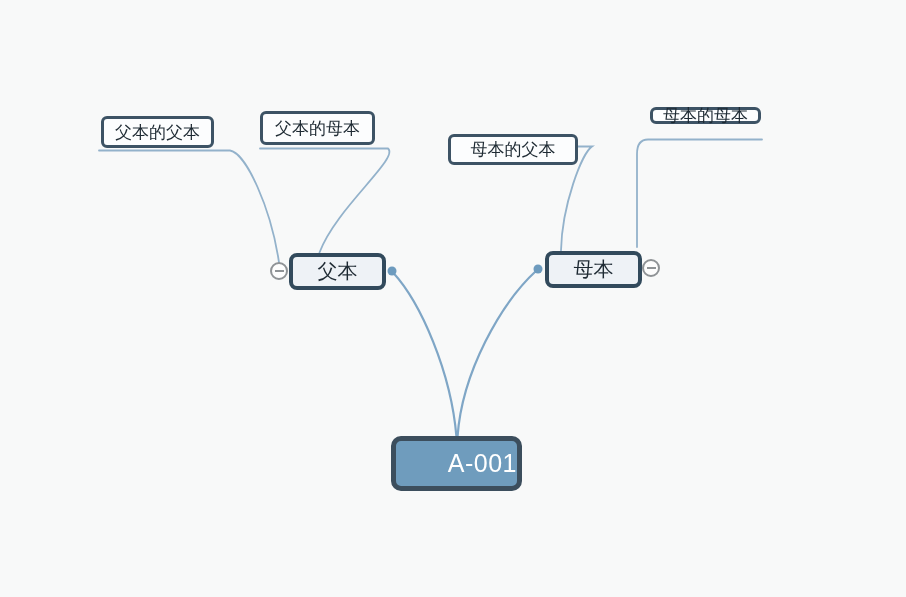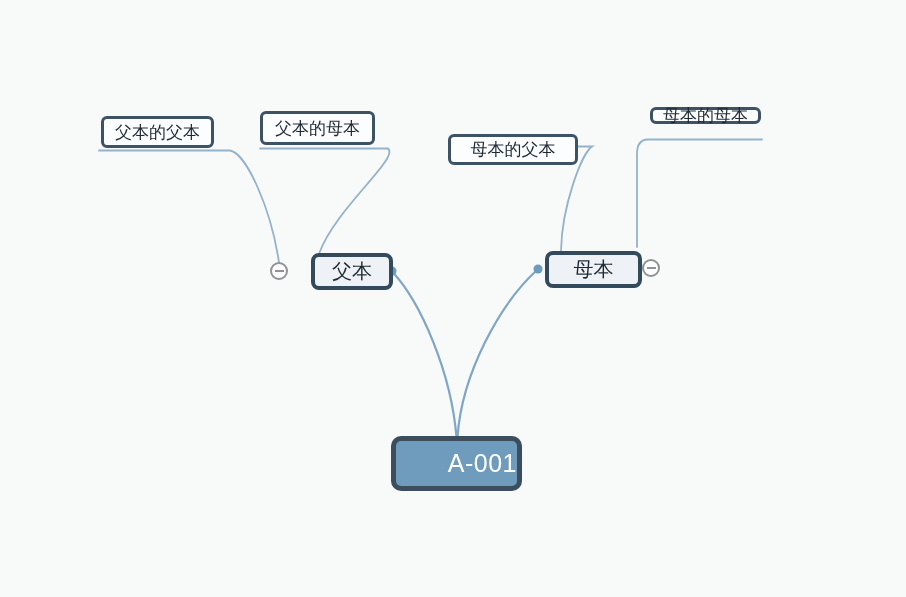--- a/index.html
+++ b/index.html
@@ -65,21 +65,21 @@
     justify-content: center;
     cursor: pointer;
   }
   .collapse-btn .minus-bar {
     display: block;
     width: 9px; height: 2px;
     background: var(--collapse, #8f9396);
   }
   
   #node-root          { left: 391px; top: 436px; width: 131px; height: 55px; }
-  #node-father        { left: 289px; top: 253px; width:  82px; height: 37px; margin-left: 22px; }
+  #node-father        { left: 289px; top: 253px; width:  97px; height: 37px; }
   #node-mother        { left: 545px; top: 251px; width:  97px; height: 37px; text-align: right; }
   #node-father-father { left: 101px; top: 116px; width: 113px; height: 32px; }
   #node-father-mother { left: 260px; top: 111px; width: 115px; height: 34px; }
   #node-mother-father { left: 448px; top: 112px; width: 130px; height: 31px; margin-top: 22px; }
   #node-mother-mother { left: 650px; top: 107px; width: 111px; height: 17px; }
   #collapse-father    { left: 270px; top: 262px; }
   #collapse-mother    { left: 642px; top: 259px; }
 </style>
 </head>
 <body>

